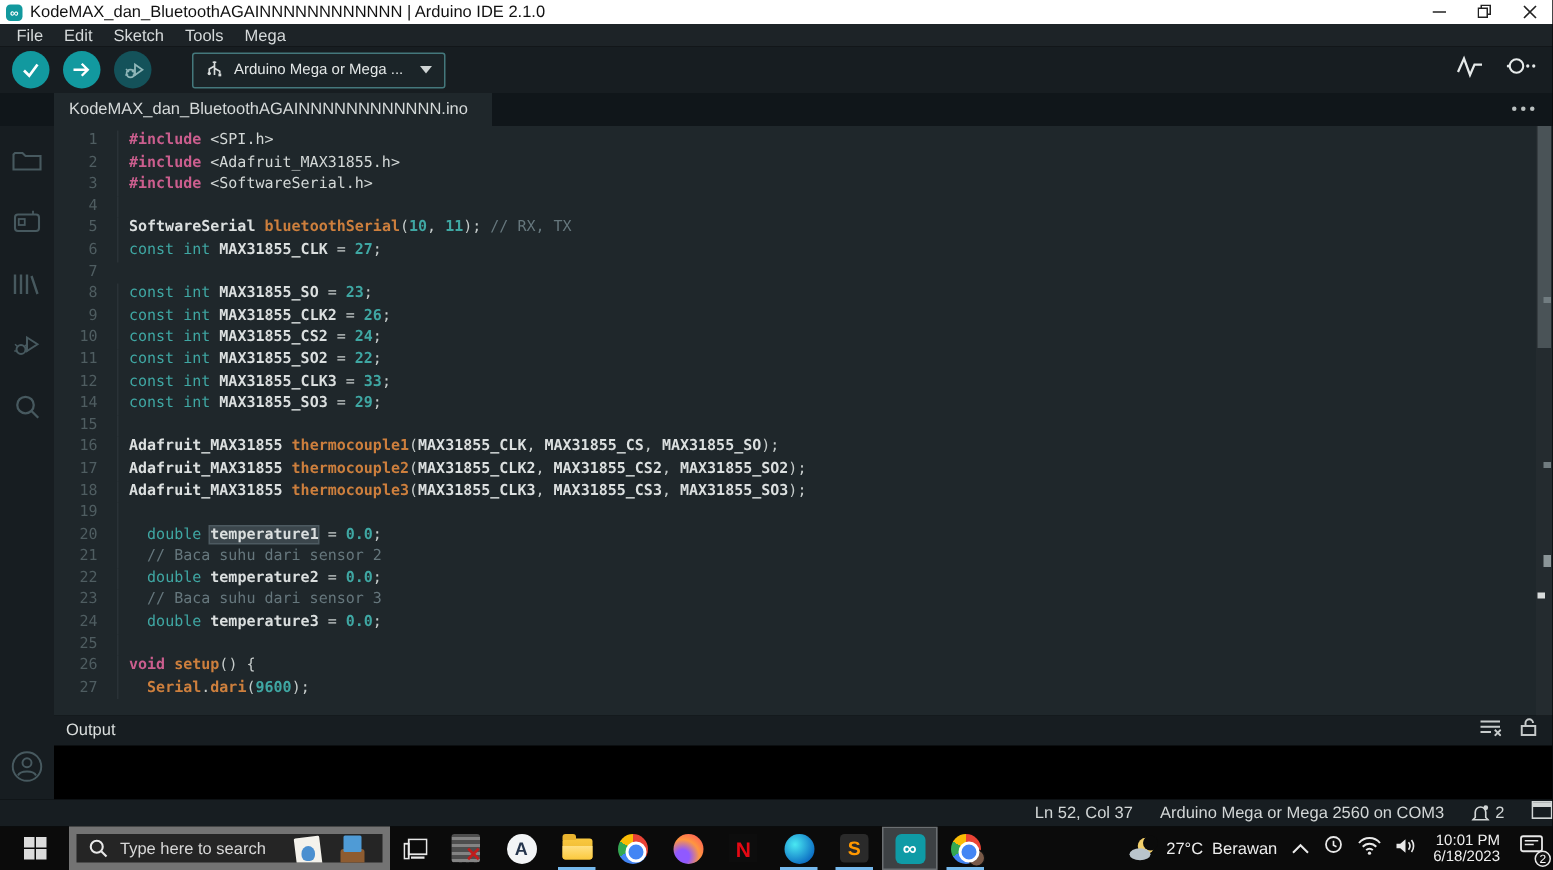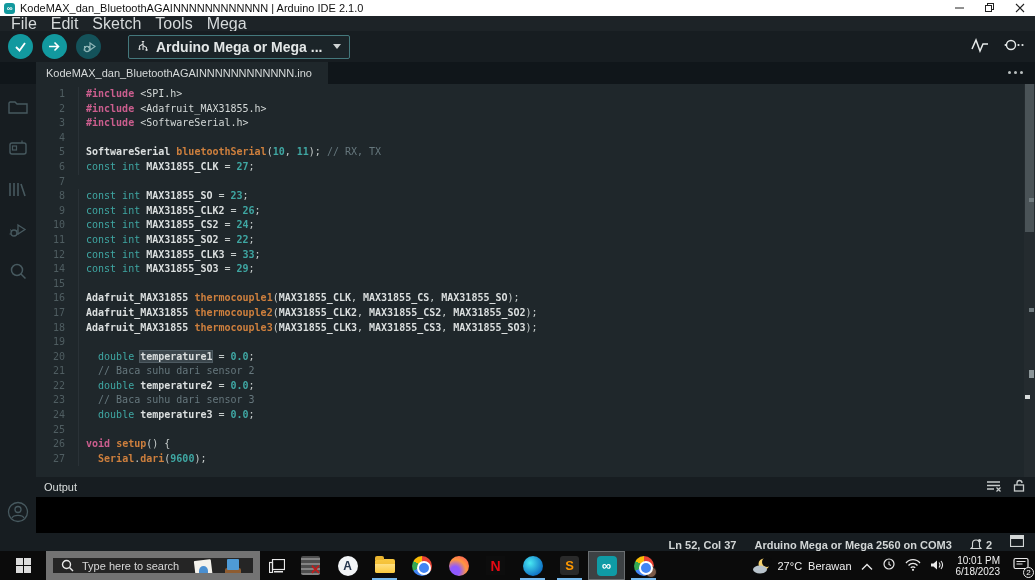--- a/index.html
+++ b/index.html
@@ -11,30 +11,30 @@
   .titlebar { height:16px; background:#ffffff; display:flex; align-items:center; padding-left:4px; flex:0 0 16px; }
   .app-icon { width:11px; height:11px; border-radius:3px; background:#12999e; color:#fff; font-size:8px;
     line-height:11px; text-align:center; margin-right:5px; font-weight:bold; }
   .title-text { font-size:11px; color:#111; white-space:nowrap; }
   .win-controls { margin-left:auto; display:flex; height:100%; }
   .win-btn { width:30px; height:16px; display:flex; align-items:center; justify-content:center; cursor:default; }
   .win-btn svg { display:block; }
 
   
   .menubar { height:15px; background:#1d2327; display:flex; align-items:center; padding-left:4px; flex:0 0 15px; }
-  .menu-item { color:#d6dadb; font-size:16px; padding:0 7px; }
+  .menu-item { color:#d6dadb; font-size:11px; padding:0 7px; }
 
   
   .toolbar { height:31px; background:#171d21; display:flex; align-items:center; padding-left:8px; flex:0 0 31px; position:relative; }
   .round-btn { width:25px; height:25px; border-radius:50%; background:#12999f; margin-right:9px;
     display:flex; align-items:center; justify-content:center; }
   .round-btn.debug { background:#14525a; }
   .board-select { height:24px; margin-left:18px; min-width:166px; background:#1b2428; border:1px solid #44787c;
     border-radius:2px; display:flex; align-items:center; padding:0 8px; gap:7px; }
-  .board-label { color:#e3e7e7; font-size:14px; font-weight:bold; white-space:nowrap; }
+  .board-label { color:#e3e7e7; font-size:10px; font-weight:normal; white-space:nowrap; }
   .caret-down { width:0; height:0; border-left:4px solid transparent; border-right:4px solid transparent;
     border-top:5px solid #cfd4d4; margin-left:4px; }
   .toolbar-right { position:absolute; right:10px; top:0; height:31px; display:flex; align-items:center; gap:14px; }
 
   
   .tabbar { height:22px; background:#10161a; display:flex; align-items:flex-end; flex:0 0 22px; position:relative; }
   .tab { height:22px; margin-left:36px; background:#1f272b; display:flex; align-items:center; padding:0 16px 0 10px;text-align:center; }
   .tab-label { color:#d6dada; font-size:11px; white-space:nowrap; }
   .more-dots { position:absolute; right:12px; top:9px; display:flex; gap:3px; }
   .more-dots i { width:3px; height:3px; border-radius:50%; background:#b9bfbf; }
@@ -67,31 +67,31 @@
   .sb-thumb { position:absolute; top:0; left:1px; width:9px; height:148px; background:#4a5357; }
   .sb-mark { position:absolute; right:1px; width:5px; height:4px; background:#717c80; }
 
   .output { height:56px; background:#171d21; }
   .output-header { height:20px; display:flex; align-items:center; padding:0 10px 0 8px; }
   .output-label { color:#dadedd; font-size:11px; }
   .output-actions { margin-left:auto; display:flex; gap:12px; align-items:center; }
   .console { height:36px; background:#000; }
 
   
-  .statusbar { flex:0 0 18px; background:#171d21; display:flex; align-items:flex-end; justify-content:flex-end;
-    padding-right:11px; gap:18px;font-weight:bold; }
+  .statusbar { flex:0 0 18px; background:#171d21; display:flex; align-items:center; justify-content:flex-end;
+    padding-right:0; gap:18px; }
   .status-text { color:#d2d6d6; font-size:11px; white-space:nowrap; }
   .status-group { display:flex; align-items:center; gap:4px; }
 
   
   .taskbar { flex:0 0 29px; background:#0b0b0b; display:flex; align-items:center; position:relative; }
   .start-btn { width:46px; height:29px; display:flex; align-items:center; justify-content:center; }
   .win-logo { display:grid; grid-template-columns:7px 7px; grid-template-rows:7px 7px; gap:1px; }
   .win-logo i { background:#dcdcdc; }
-  .search-box { width:214px; height:29px; background:#252525; border:7px solid #737373; display:flex; align-items:center;
+  .search-box { width:214px; height:29px; background:#252525; border:5px solid #737373; display:flex; align-items:center;
     padding-left:8px; gap:8px; position:relative; overflow:hidden; }
   .search-text { color:#d8d8d8; font-size:11px; white-space:nowrap; }
   .doodle { position:absolute; right:0; top:0; width:64px; height:29px; }
   .doodle .base { position:absolute; bottom:0; left:0; width:64px; height:9px; background:#c09055; }
   .doodle .card { position:absolute; left:6px; top:2px; width:17px; height:21px; background:#f4f2ec; transform:rotate(-7deg);
     border-radius:1px; }
   .doodle .hand { position:absolute; left:10px; top:8px; width:9px; height:10px; background:#4a8fd0; border-radius:50% 50% 40% 40%; }
   .doodle .pot { position:absolute; right:12px; bottom:7px; width:16px; height:12px; background:#8e5c31; border-radius:2px; }
   .doodle .gift { position:absolute; right:14px; top:1px; width:12px; height:11px; background:#4f9bd6; border-radius:1px; }
   .taskview { width:30px; display:flex; align-items:center; justify-content:center; height:29px; margin-left:2px; }

